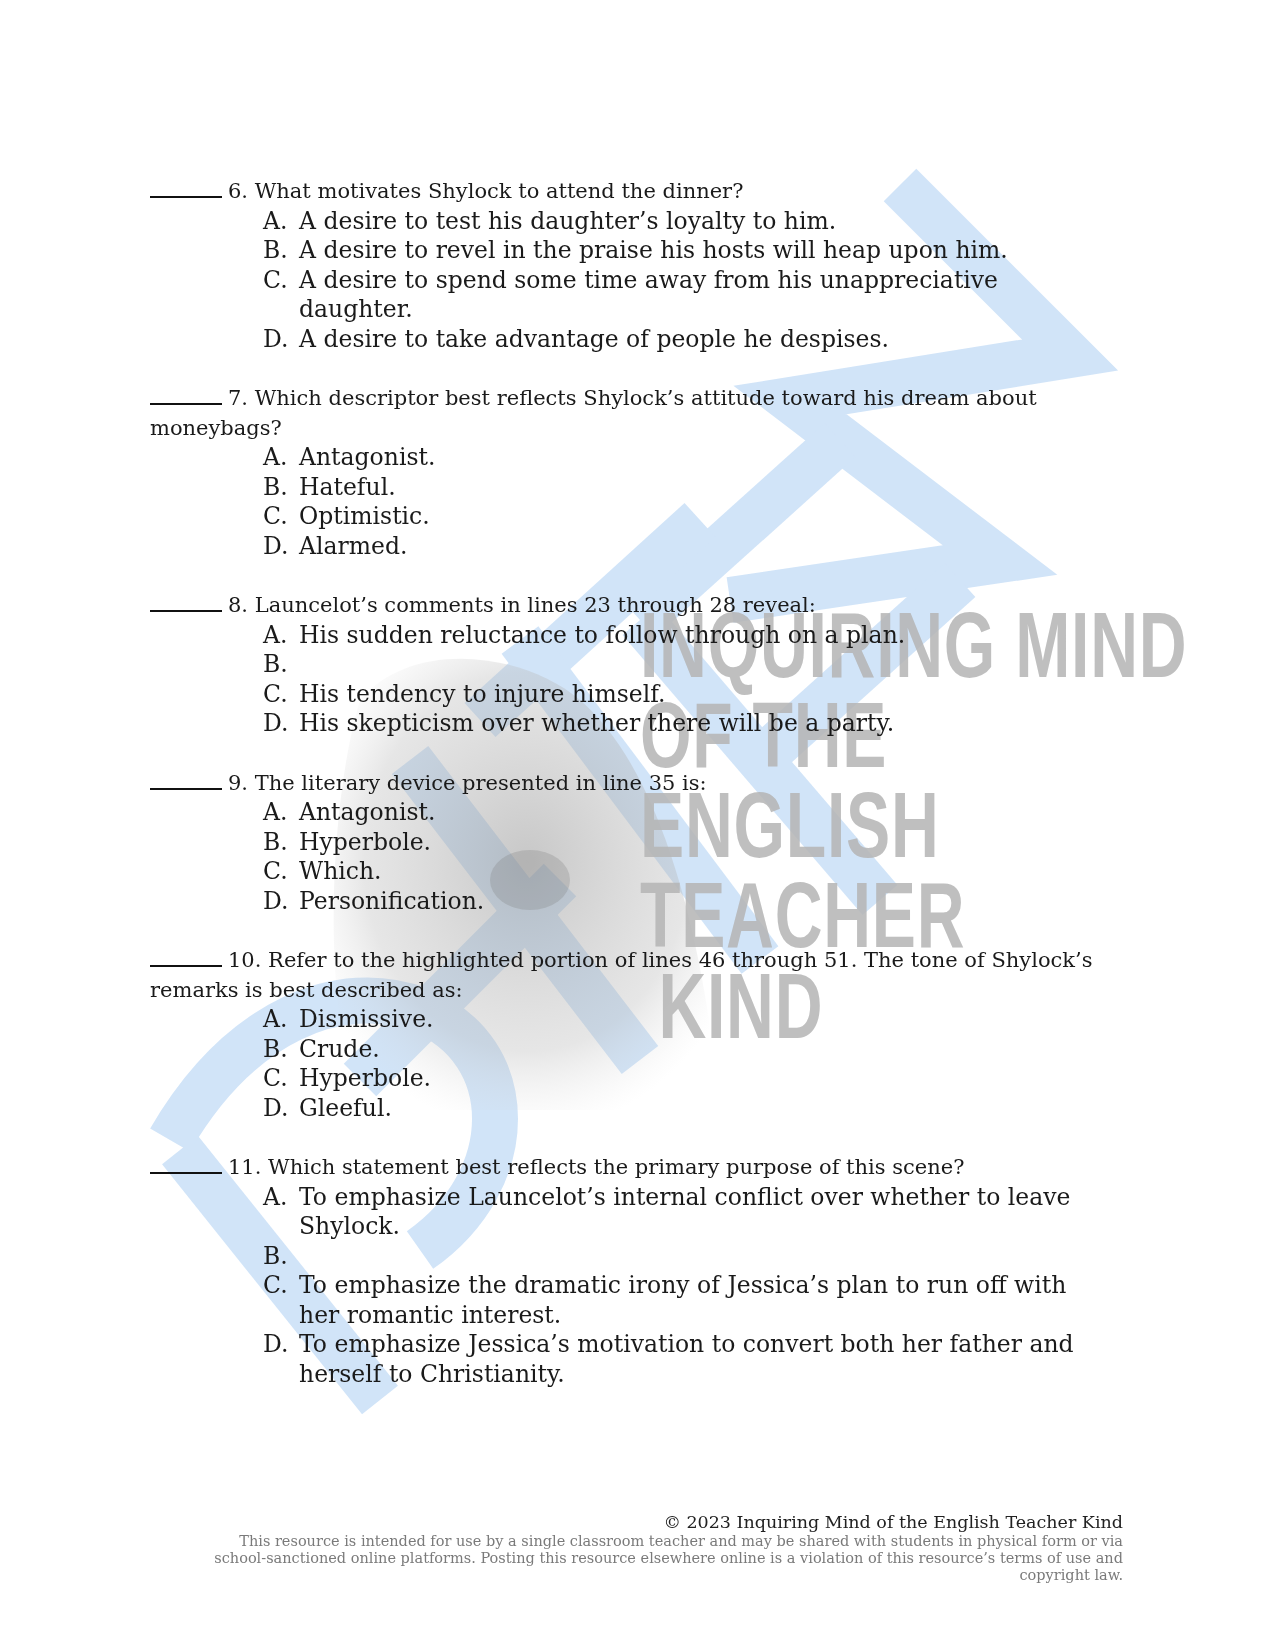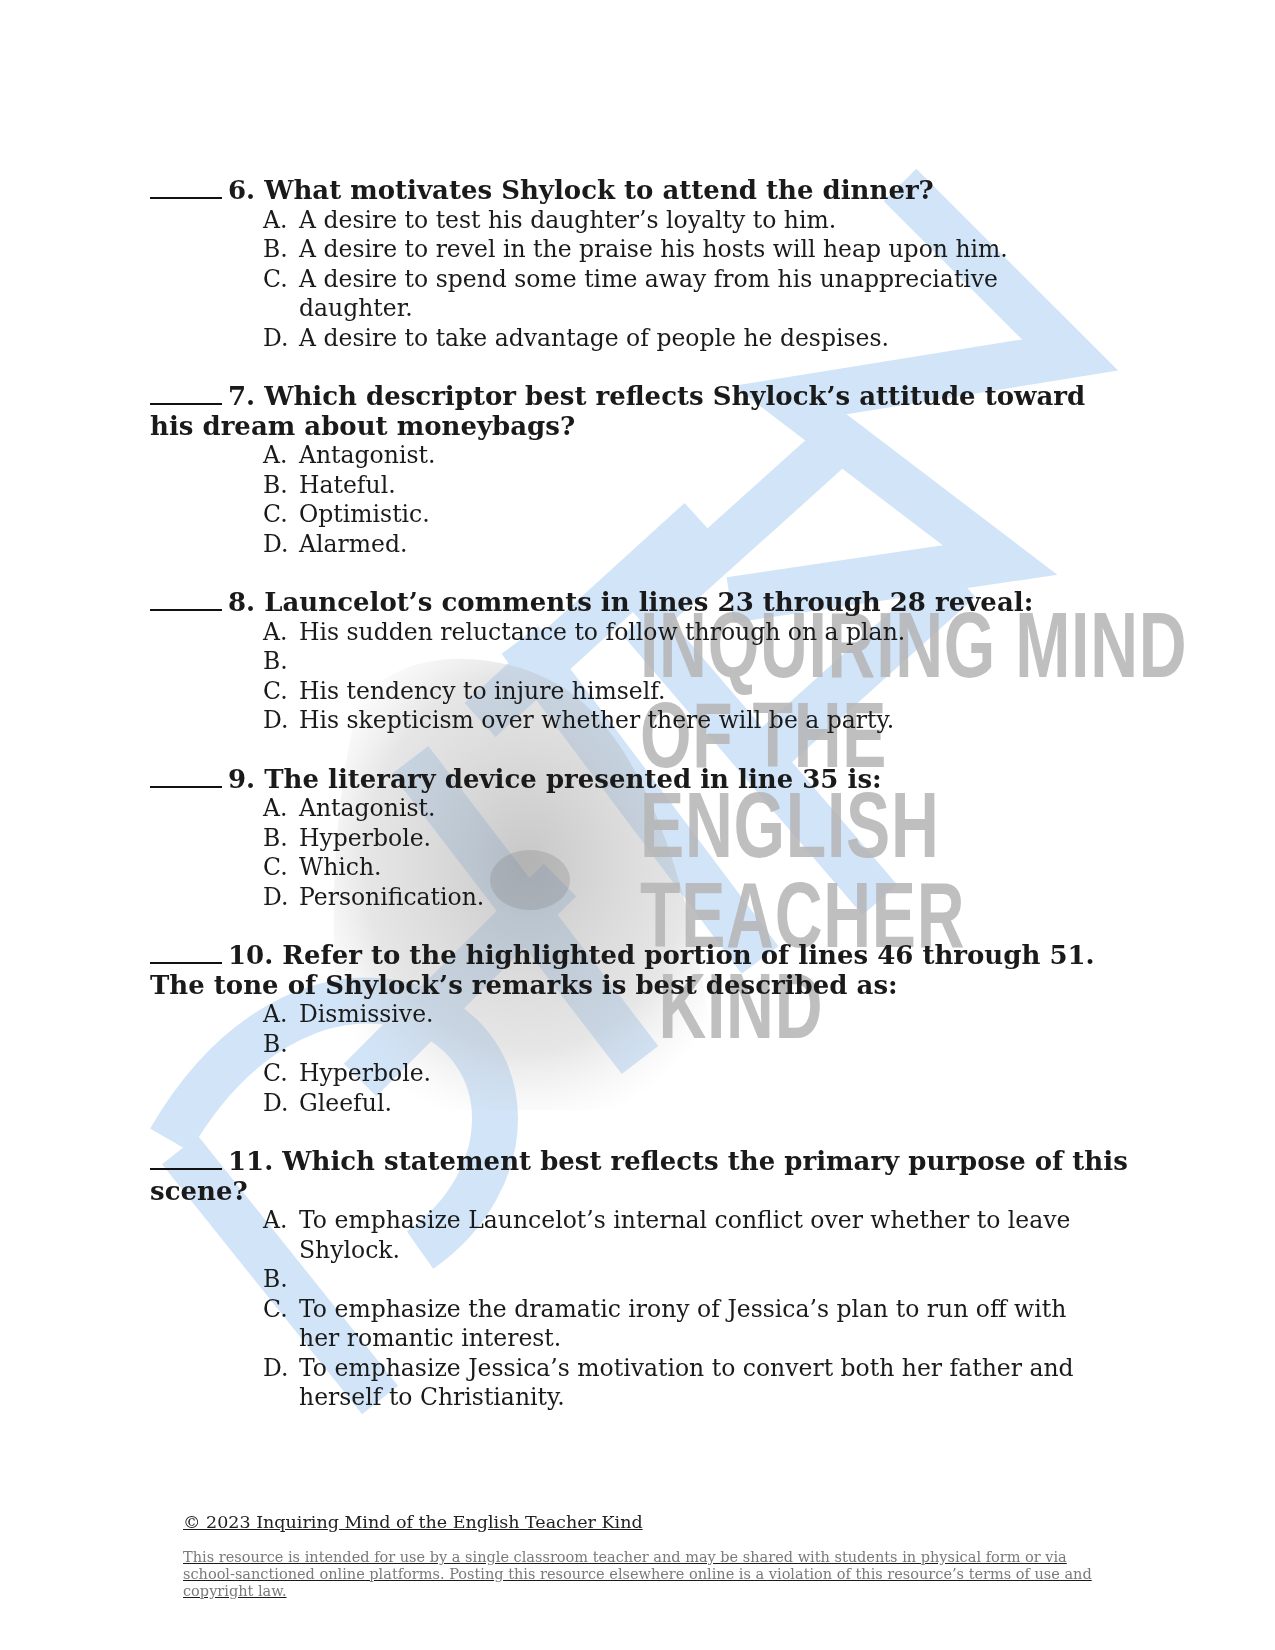--- a/index.html
+++ b/index.html
@@ -10,30 +10,30 @@
     .wm-letters { position: absolute; left: 0; top: 0; width: 1275px; height: 1650px; z-index: 1; pointer-events: none; }
     .wm-dog { position: absolute; left: 320px; top: 640px; width: 420px; height: 480px; z-index: 1; pointer-events: none; }
     .wm-brand { position: absolute; left: 640px; top: 600px; width: 280px; z-index: 2; pointer-events: none;
                 font-family: "Liberation Sans", sans-serif; font-weight: bold; color: #b5b5b5; opacity: 0.85;
                 text-align: center; line-height: 0.98; letter-spacing: 1px; transform: scaleX(0.72); transform-origin: left top; }
     .wm-brand div { font-size: 92px; white-space: nowrap; }
 
     .content { position: absolute; left: 150px; top: 176px; width: 980px; z-index: 3; }
 
     .question { margin-bottom: 29px; }
-    .q-line { font-size: 26px; line-height: 29.5px; font-weight: bold; }
+    .q-line { font-size: 21px; line-height: 29.5px; }
     .blank { display: inline-block; width: 72px; border-bottom: 2px solid #111; height: 20px; vertical-align: baseline; margin-right: 6px; }
     .options { list-style: none; margin: 0; padding: 0; }
     .opt { display: flex; font-size: 23.5px; line-height: 29.5px; padding-left: 113px; }
     .opt .letter { width: 36px; flex: none; }
     .opt .text { flex: 1; padding-right: 40px; }
 
-    .footer { position: absolute; right: 152px; top: 1511px; z-index: 3; text-align: left; text-decoration: underline; }
+    .footer { position: absolute; right: 152px; top: 1511px; z-index: 3; text-align: right; }
     .footer .copy { font-size: 17.5px; color: #222; line-height: 22px; }
-    .footer .terms { font-size: 14.5px; color: #7a7a7a; line-height: 17px; width: 940px; margin-top: 16px; }
+    .footer .terms { font-size: 14.5px; color: #7a7a7a; line-height: 17px; width: 940px; }
   </style>
 </head>
 <body>
 
 <svg class="wm-letters" viewBox="0 0 1275 1650" xmlns="http://www.w3.org/2000/svg">
   <g fill="none" stroke="#cfe3f8" stroke-width="46" stroke-linejoin="miter" opacity="0.95">
 
     <polyline points="900,185 1070,355 790,400 1000,560 730,600"></polyline>
 
     <polyline points="960,580 760,760"></polyline>
@@ -177,20 +177,21 @@
       <span class="blank"></span><span>10.</span>
       <span>Refer to the highlighted portion of lines 46 through 51.  The tone of Shylock’s remarks is best described as:</span>
     </div>
     <ul class="options">
       <li class="opt">
           <span class="letter">A.</span>
           <span class="text">Dismissive.</span>
         </li>
       <li class="opt">
           <span class="letter">B.</span>
+          <span class="text">Crude.</span>
         </li>
       <li class="opt">
           <span class="letter">C.</span>
           <span class="text">Hyperbole.</span>
         </li>
       <li class="opt">
           <span class="letter">D.</span>
           <span class="text">Gleeful.</span>
         </li>
     </ul>

